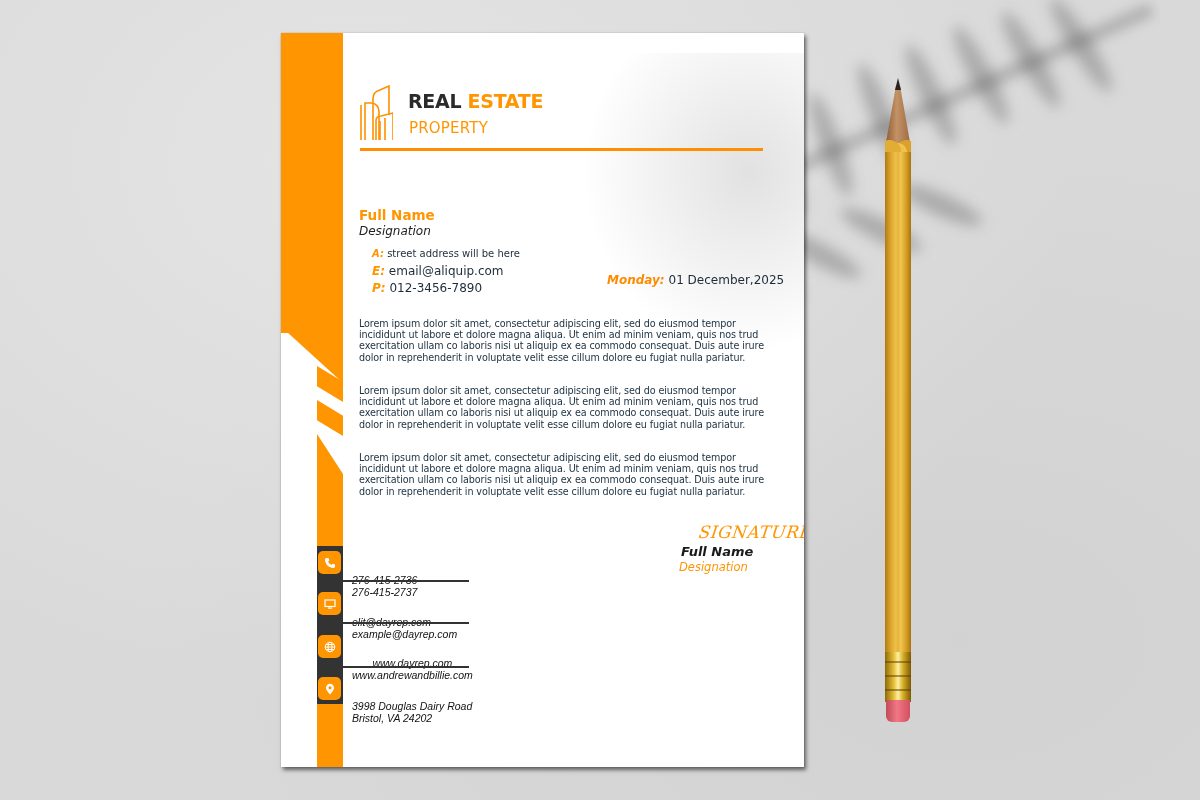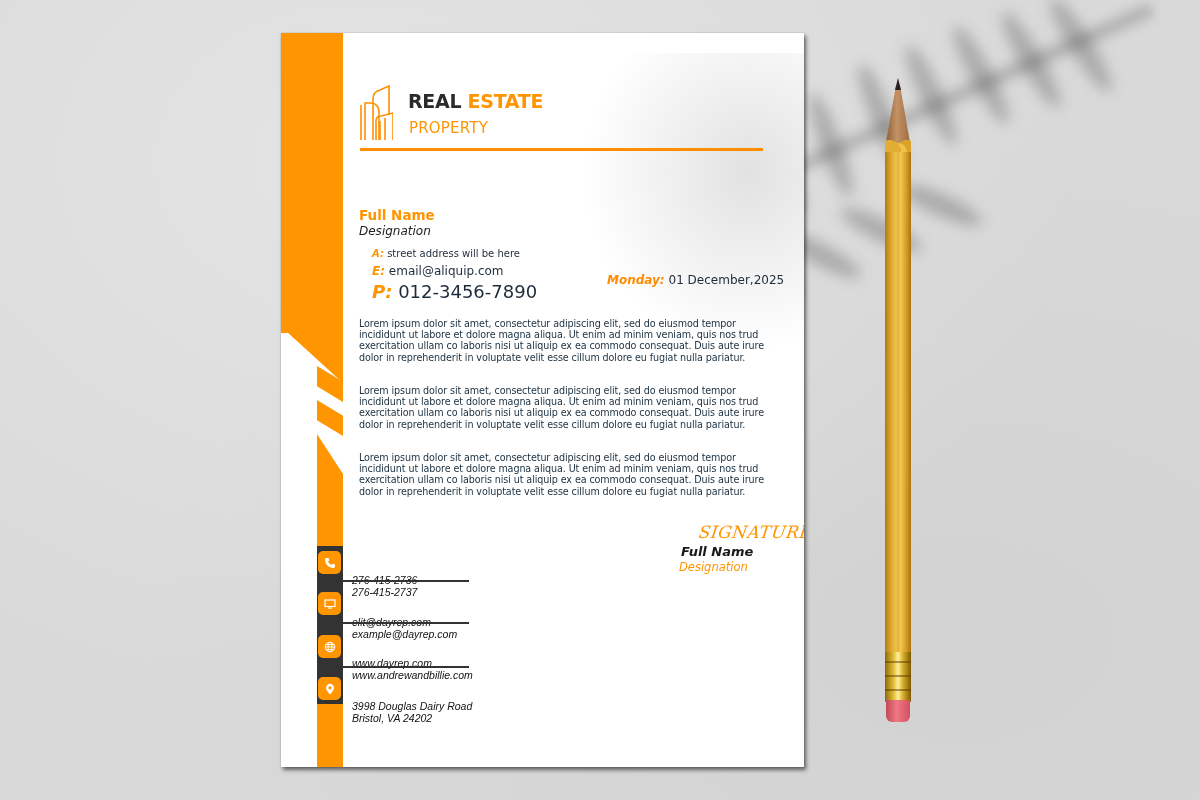--- a/index.html
+++ b/index.html
@@ -220,21 +220,21 @@
   <div class="designation">Designation</div>
 
   <div class="info-line" style="top:215px;font-size:10px;">
     <span class="key">A:</span>
     <span>street address will be here</span>
   </div>
   <div class="info-line" style="top:231px;font-size:12px;">
     <span class="key">E:</span>
     <span>email@aliquip.com</span>
   </div>
-  <div class="info-line" style="top:248px;font-size:18px;">
+  <div class="info-line" style="top:248px;font-size:12px;">
     <span class="key">P:</span>
     <span>012-3456-7890</span>
   </div>
 
   <div class="date-line">
     <span class="key">Monday:</span>
     <span>01 December,2025</span>
   </div>
 
   <div class="para" style="top:285px;">Lorem ipsum dolor sit amet, consectetur adipiscing elit, sed do eiusmod tempor incididunt ut labore et dolore magna aliqua. Ut enim ad minim veniam, quis nos trud exercitation ullam co laboris nisi ut aliquip ex ea commodo consequat. Duis  aute irure dolor in reprehenderit in voluptate velit esse cillum dolore eu fugiat nulla pariatur.</div>
@@ -272,21 +272,21 @@
 
   <div class="contact-icon" style="top:602px;">
     <svg viewBox="0 0 12 12">
         <g fill="none" stroke="#fff" stroke-width="1">
           <circle cx="6" cy="6" r="4.8"></circle>
           <ellipse cx="6" cy="6" rx="2" ry="4.8"></ellipse>
           <path d="M1.2 6 H10.8 M2 3.5 H10 M2 8.5 H10"></path>
         </g>
       </svg>
   </div>
-  <div class="contact-text" style="top:600px;">
+  <div class="contact-text" style="top:600px;text-align:center;">
     <div>www.dayrep.com</div>
     <div>www.andrewandbillie.com</div>
   </div>
   <div class="contact-divider" style="top:633px;"></div>
 
   <div class="contact-icon" style="top:644px;">
     <svg viewBox="0 0 12 12">
         <path d="M6 11.5 C3 8 2 6.5 2 4.8 C2 2.6 3.8 0.8 6 0.8 C8.2 0.8 10 2.6 10 4.8 C10 6.5 9 8 6 11.5 Z" fill="#fff"></path>
         <circle cx="6" cy="4.8" r="1.6" fill="#ff9500"></circle>
       </svg>

